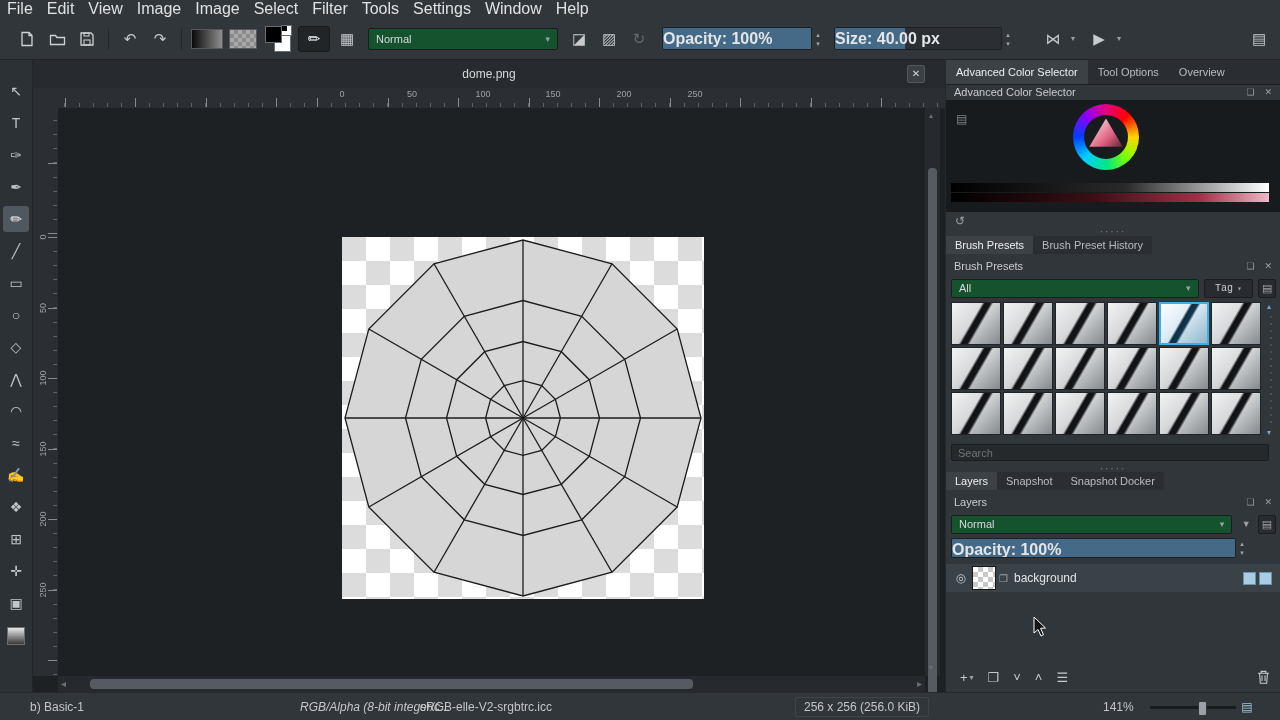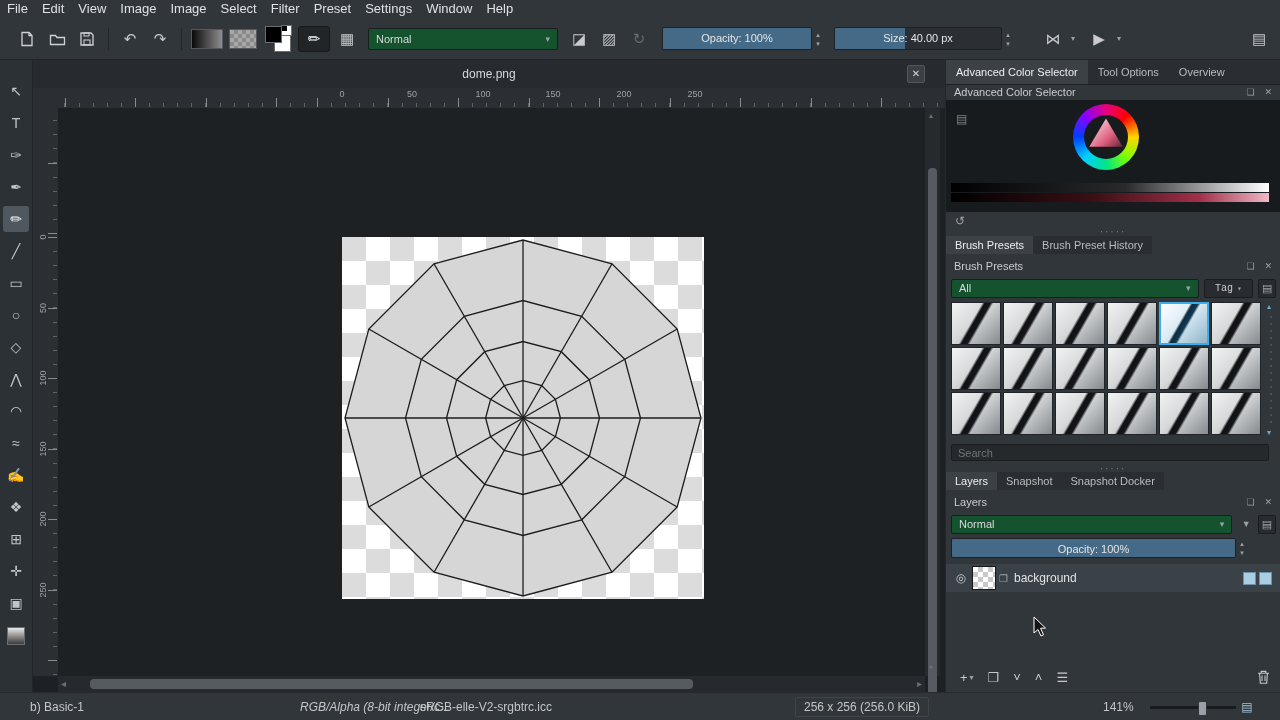--- a/index.html
+++ b/index.html
@@ -1,21 +1,21 @@
 <!DOCTYPE html>
 <html><head>
 <meta charset="utf-8">
 <style>
   html,body{margin:0;padding:0;background:#31363b;}
   .app{position:relative;width:1280px;height:720px;overflow:hidden;
        font-family:"Liberation Sans",sans-serif;color:#d2d4d6;background:#31363b;
        -webkit-font-smoothing:antialiased;}
   
   .menubar{position:absolute;left:0;top:0;width:1280px;height:18px;background:#31363b;
-           display:flex;align-items:flex-start;font-size:13px;border-bottom:1px solid #2a2e31;}
+           display:flex;align-items:center;font-size:16px;border-bottom:1px solid #2a2e31;}
   .menu-item{padding:1px 7px;color:#dfe1e2;cursor:default;}
   
   .toolbar{position:absolute;left:0;top:18px;width:1280px;height:42px;background:#31363b;
            border-bottom:1px solid #202427;display:flex;align-items:center;padding-left:12px;box-sizing:border-box;}
   .tbtn{width:26px;height:26px;margin:0 2px;background:transparent;border:none;border-radius:3px;
         color:#c8cacc;font-size:15px;line-height:26px;text-align:center;padding:0;display:flex;align-items:center;justify-content:center;font-family:inherit;}
   .tbtn.dim{color:#64696d;}
   .tbtn.dark{background:#222527;border:1px solid #17191b;width:32px;color:#eceeef;}
   .vsep{width:1px;height:22px;background:#24282b;margin:0 6px;}
   .grad-swatch{width:30px;height:18px;border:1px solid #55595e;background:linear-gradient(90deg,#0a0a0a,#8e8e8e);}
@@ -27,21 +27,21 @@
   .fgbg .bgc{position:absolute;left:10px;top:10px;width:15px;height:15px;background:#ffffff;border:1px solid #6a6e72;}
   .fgbg .fgc{position:absolute;left:1px;top:1px;width:15px;height:15px;background:#000000;border:1px solid #6a6e72;}
   .fgbg .mini{position:absolute;right:0;top:0;width:9px;height:9px;background:#fff;border:1px solid #6a6e72;}
   .fgbg .mini:after{content:"";position:absolute;left:0;top:0;width:5px;height:5px;background:#000;}
   .ddown{height:22px;background:#14532d;border:1px solid #1a1d20;border-radius:2px;display:flex;
          align-items:center;padding:0 7px;font-size:11px;color:#d6d8da;box-sizing:border-box;}
   .ddown .caret{margin-left:auto;font-size:9px;color:#9da0a3;}
   .blend-dd{width:190px;margin:0 6px;}
   .slider{position:relative;height:23px;background:#2b2f33;border:1px solid #1e2124;border-radius:2px;overflow:hidden;box-sizing:border-box;}
   .slider .fill{position:absolute;left:0;top:0;bottom:0;background:#456a87;}
-  .slider .slabel{position:absolute;left:0;right:0;top:0;bottom:0;text-align:center;line-height:21px;font-size:11px;color:#e3e5e6;}
+  .slider .slabel{position:absolute;left:0;right:0;top:0;bottom:0;text-align:left;line-height:21px;font-size:16px;color:#e3e5e6;font-weight:bold;}
   .spin{display:flex;flex-direction:column;justify-content:center;width:12px;height:23px;font-size:7px;
         color:#9da1a4;line-height:9px;text-align:center;}
   .caretbtn{width:10px;font-size:8px;color:#9da1a4;text-align:center;}
   .workspace-btn{position:absolute;right:8px;top:26px;width:26px;height:26px;background:transparent;border:none;
                  color:#c8cacc;font-size:15px;}
   
   .toolbox{position:absolute;left:0;top:60px;width:33px;height:632px;background:#2c3136;border-right:1px solid #222629;
            display:flex;flex-direction:column;align-items:center;padding-top:18px;box-sizing:border-box;}
   .tool{width:26px;height:26px;margin-bottom:6px;background:transparent;border:none;border-radius:3px;
         color:#c2c5c8;font-size:14px;line-height:26px;text-align:center;padding:0;font-family:inherit;}
@@ -165,21 +165,21 @@
 <div class="app">
 
   <div class="menubar">
     <span class="menu-item">File</span>
     <span class="menu-item">Edit</span>
     <span class="menu-item">View</span>
     <span class="menu-item">Image</span>
     <span class="menu-item">Image</span>
     <span class="menu-item">Select</span>
     <span class="menu-item">Filter</span>
-    <span class="menu-item">Preset</span>
+    <span class="menu-item">Tools</span>
     <span class="menu-item">Settings</span>
     <span class="menu-item">Window</span>
     <span class="menu-item">Help</span>
   </div>
 
   <div class="toolbar">
     <button class="tbtn">
       <svg width="16" height="16" viewBox="0 0 16 16">
           <path d="M3 1.5h7l3 3v10H3z" fill="none" stroke="#cfd2d4" stroke-width="1.3"></path>
           <path d="M10 1.5v3h3" fill="none" stroke="#cfd2d4" stroke-width="1.3"></path>

